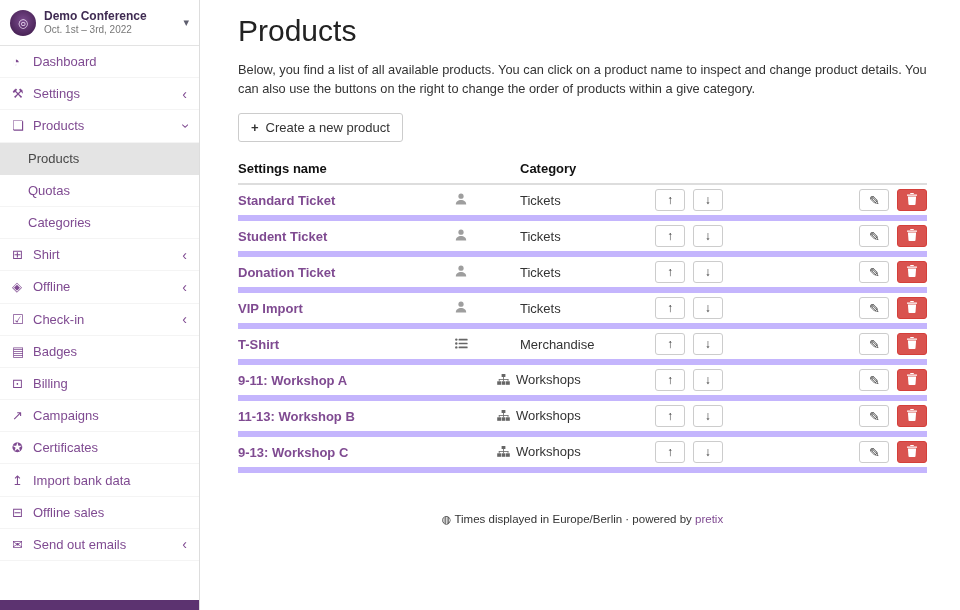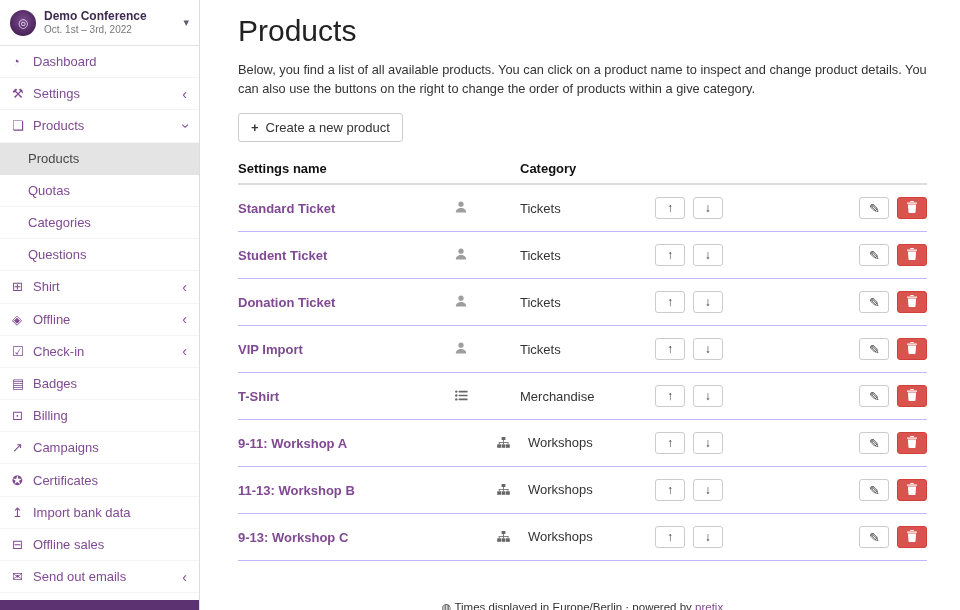--- a/index.html
+++ b/index.html
@@ -57,25 +57,25 @@
     padding: 6px 12px; font-size: 13px; color: #333; cursor: pointer;
     font-family: inherit;
   }
   .btn .plus { font-weight: bold; }
 
   table { width: 100%; border-collapse: collapse; margin-top: 14px; font-size: 13px; }
   th {
     text-align: left; padding: 5px 0 7px; font-size: 13px;
     border-bottom: 2px solid #ddd; font-weight: bold; color: #111;
   }
-  td { padding: 12px 0; border-bottom: 1px solid #c4b5fd; vertical-align: middle; height: 31px; }
+  td { padding: 4px 0; border-bottom: 6px solid #c4b5fd; vertical-align: middle; height: 31px; }
   .product-link { color: #7f4a91; font-weight: bold; text-decoration: none; cursor: pointer; font-size: 13px; }
   .row-icon { display: inline-flex; align-items: center; }
   .row-icon svg { display: block; }
-  .cat-shift { display: inline-flex; align-items: center; gap: 18px; margin-left: -23px; }
+  .cat-shift { display: inline-flex; align-items: center; gap: 6px; margin-left: -23px; }
 
   .btn-xs {
     display: inline-flex; align-items: center; justify-content: center;
     background: #fff; border: 1px solid #ccc; border-radius: 3px;
     height: 22px; min-width: 30px; padding: 0 7px; font-size: 12px;
     color: #333; cursor: pointer; font-family: inherit;
   }
   .btn-xs + .btn-xs { margin-left: 4px; }
   .btn-danger { background: #d9534f; border-color: #d43f3a; color: #fff; }
   .arrow { font-weight: 700; font-size: 12px; }
@@ -118,23 +118,20 @@
   </div>
 
   <div class="nav-item sub active">
     <span class="nav-label">Products</span>
   </div>
   <div class="nav-item sub">
     <span class="nav-label">Quotas</span>
   </div>
   <div class="nav-item sub">
     <span class="nav-label">Categories</span>
-  </div>
-  <div class="nav-item sub">
-    <span class="nav-label">Questions</span>
   </div>
 
   <div class="nav-item">
     <span class="nav-icon">⊞</span>
     <span class="nav-label">Shirt</span>
     <span class="nav-chevron">‹</span>
   </div>
 
   <div class="nav-item">
     <span class="nav-icon">◈</span>

